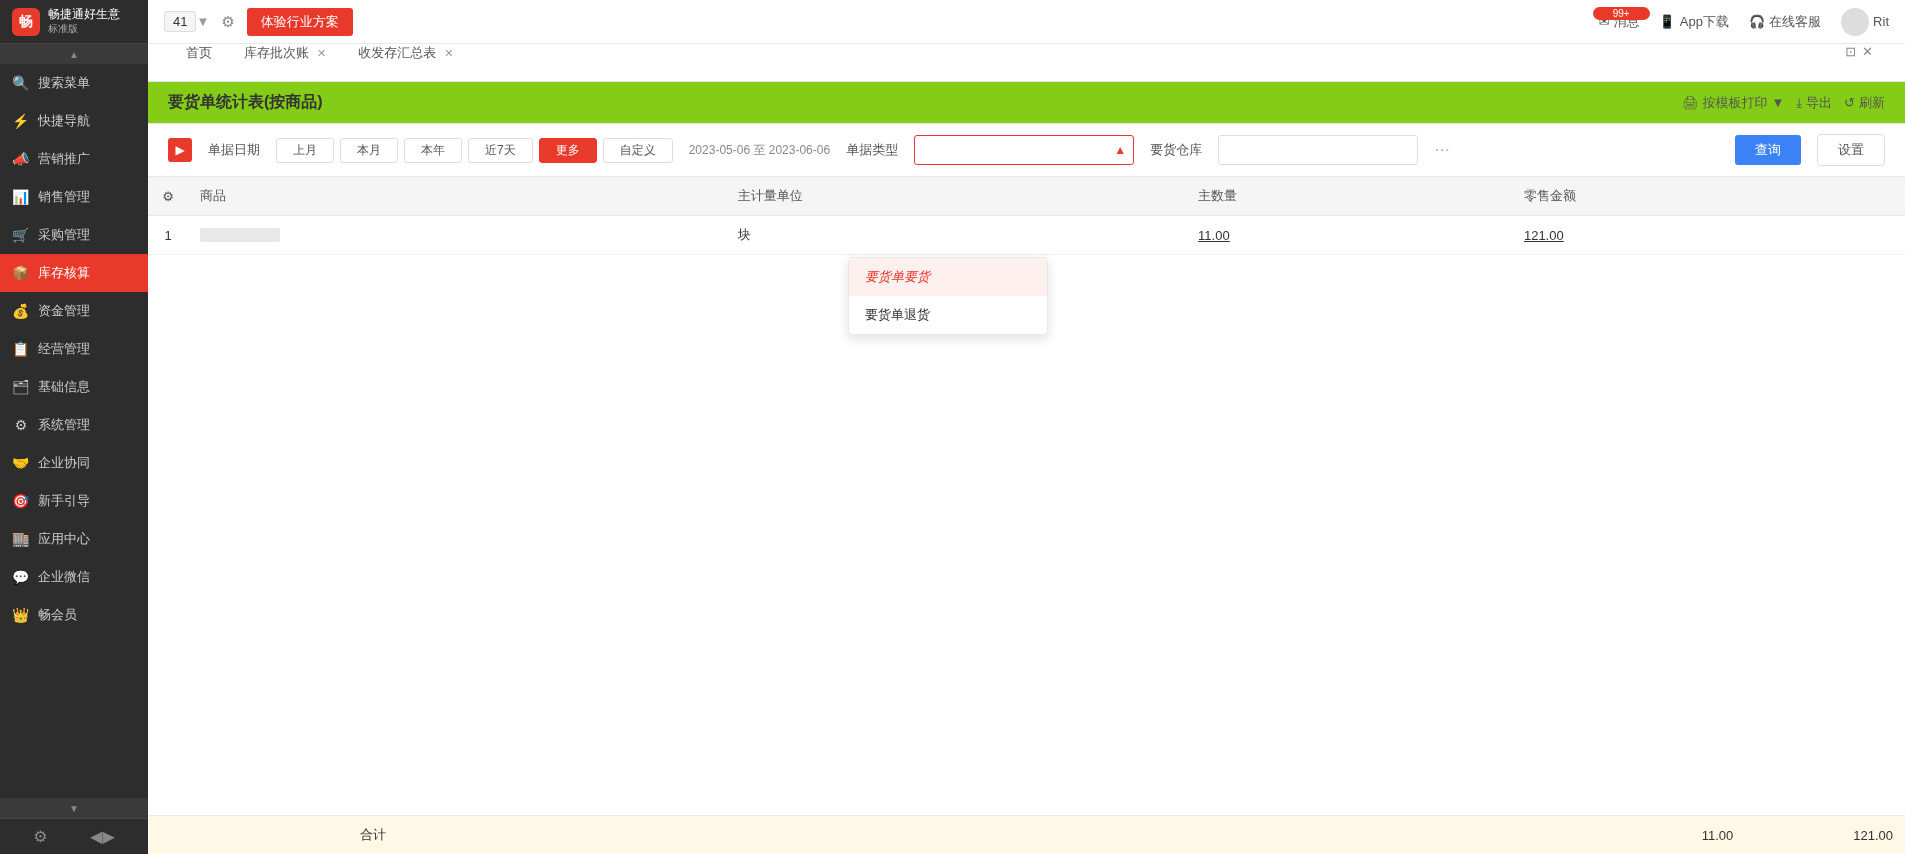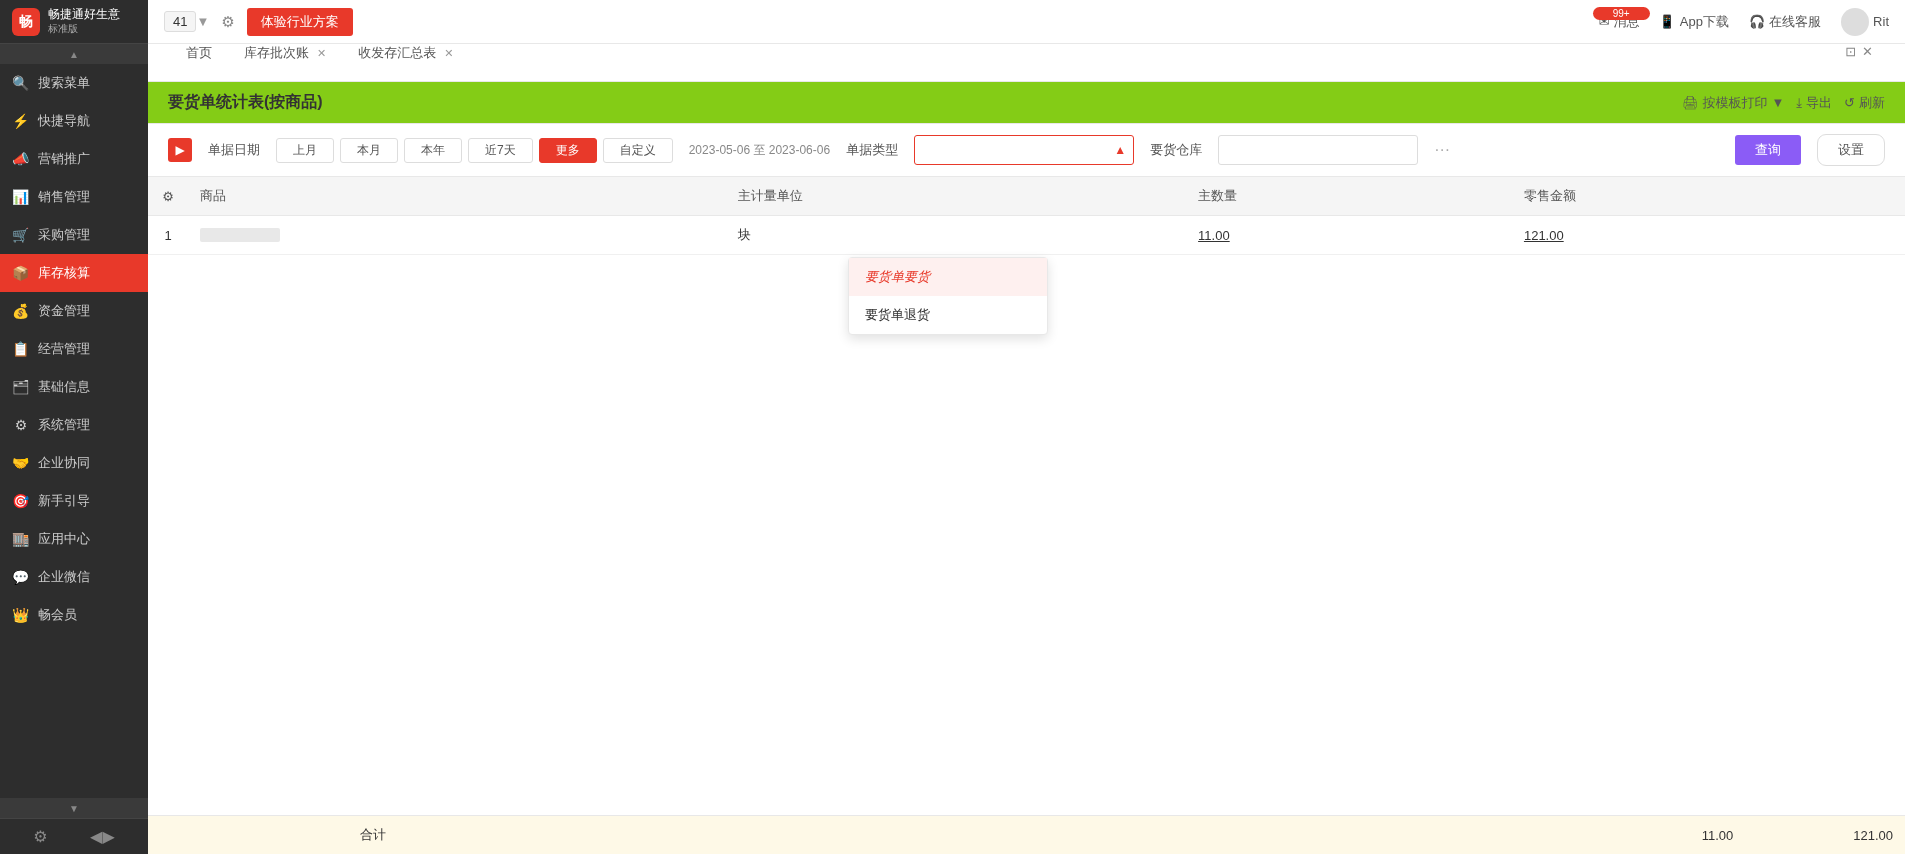--- a/index.html
+++ b/index.html
@@ -351,35 +351,35 @@
       font-size: 13px;
       outline: none;
       background: #fff;
     }
     .filter-more-btn {
       color: #aaa;
       cursor: pointer;
       font-size: 16px;
     }
     .filter-search-btn {
-      background: #8b5cf6;
+      background: #3b82f6;
       color: white;
       border: none;
       padding: 6px 20px;
       border-radius: 3px;
       cursor: pointer;
       font-size: 13px;
       margin-left: auto;
     }
     .filter-settings-btn {
       background: #fff;
       color: #555;
       border: 1px solid #ddd;
       padding: 6px 20px;
-      border-radius: 9px;
+      border-radius: 4px;
       cursor: pointer;
       font-size: 13px;
     }
 
     
     .table-area {
       flex: 1;
       overflow: auto;
       background: #fff;
       margin: 0;

